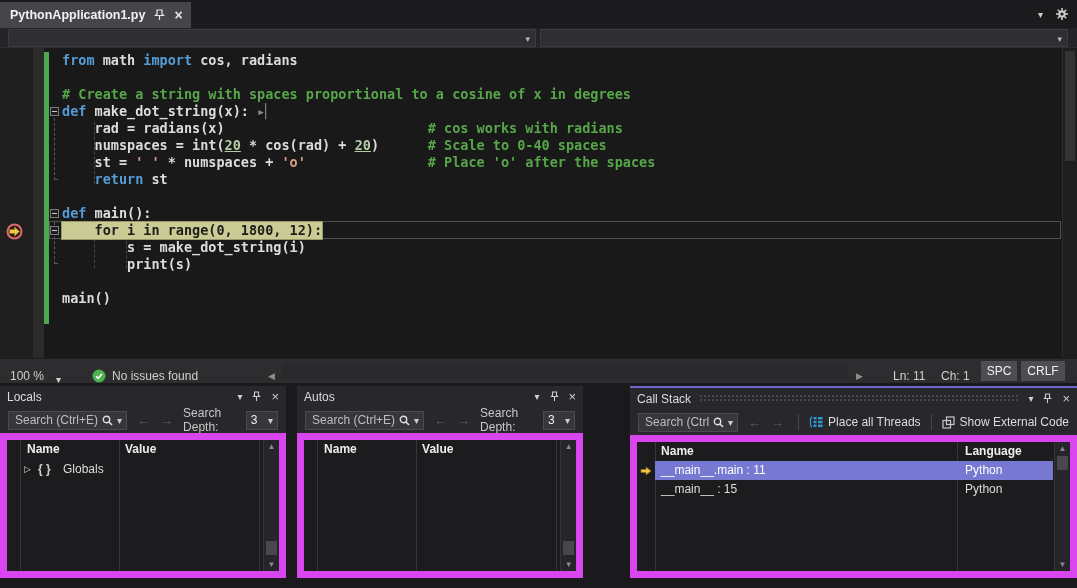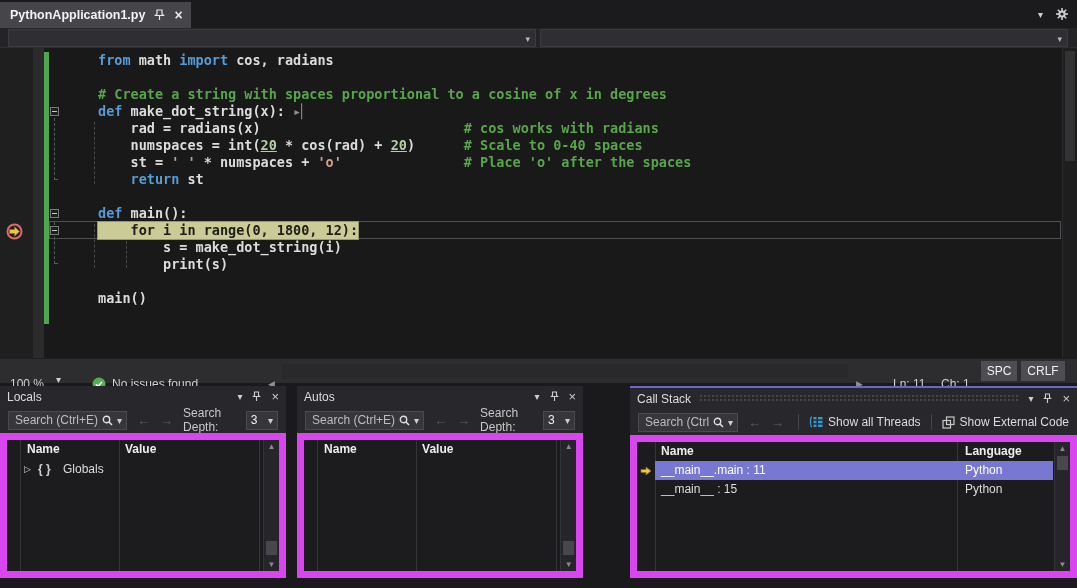--- a/index.html
+++ b/index.html
@@ -23,37 +23,37 @@
   .nav-dd.left { left:8px;  width:528px; }
   .nav-dd.right{ left:540px; width:528px; }
 
   
   .editor { position:absolute; left:0; top:48px; width:100%; height:310px; background:#191919; overflow:hidden; }
   .gutter  { position:absolute; left:0; top:0; width:33px; height:100%; background:#1F1F1F; }
   .gutter2 { position:absolute; left:33px; top:0; width:11px; height:100%; background:#2B2B2B; }
   .chgbar { position:absolute; left:44px; top:4px; width:5px; height:272px; background:var(--chg); }
   .code { position:absolute; left:62px; top:4px; z-index:2; font-family:"DejaVu Sans Mono", monospace;
           font-size:13.5px; font-weight:bold; line-height:17px; white-space:pre; color:#DCDCDC; }
-  .code-line { height:17px;margin-left:36px; }
+  .code-line { height:17px; }
   .tok-k { color:#569CD6; } .tok-p { color:#DCDCDC; } .tok-c { color:#57A64A; }
   .tok-n { color:#B5CEA8;text-decoration:underline; } .tok-s { color:#D69D85; } .tok-g { color:#8F8F8F; font-weight:normal; }
   .hl-box { display:inline-block; background:var(--hl); outline:1px solid #97976A; }
   .hl-box span { color:#20201A !important;text-align:right; }
   .curline { position:absolute; left:49px; right:16px; top:173px; height:18px; border:1px solid #505054; z-index:1; }
   .fold { position:absolute; left:50px; width:9px; height:9px; background:#1E1E1E; border:1px solid #7A7A7A; z-index:3; }
   .fold::after { content:""; position:absolute; left:1px; right:1px; top:3px; height:1px; background:#C8C8C8; }
   .guide { position:absolute; width:0; border-left:1px dashed #48484D; z-index:0; }
   .conn  { position:absolute; width:4px; border-left:1px dashed #5A5A5E; border-bottom:1px solid #5A5A5E; z-index:0; }
   .bp-icon { position:absolute; left:6px; top:175px; z-index:3; }
   .ed-scroll { position:absolute; right:0; top:0; width:15px; height:100%; background:#1E1E1F; border-left:1px solid #2B2B2D; }
   .ed-scroll .thumb { position:absolute; left:2px; right:2px; top:3px; height:110px; background:#333336; }
 
   
   .statusbar { position:absolute; left:0; top:358px; width:100%; height:25px; background:#2D2D30; border-top:1px solid #1E1E1E; color:#CFCFCF; font-size:12px; }
-  .statusbar .abs { position:absolute; top:12px; height:25px; display:flex; align-items:center; }
+  .statusbar .abs { position:absolute; top:4px; height:25px; display:flex; align-items:center; }
   .chip { background:#4D4D52; color:#F0F0F0; justify-content:center; top:2px !important; height:20px !important; }
   .sb-arrow { color:#8F8F8F; font-size:9px; }
   .htrack { position:absolute; left:282px; top:5px; width:566px; height:15px; background:#29292C; }
 
   
   .panels { position:absolute; left:0; top:386px; width:100%; height:192px; display:flex; gap:11px; }
   .panel { background:#28282C; position:relative; display:flex; flex-direction:column; }
   .panel.locals, .panel.autos { width:316px; }
   .panel.callstack { flex:1; border-top:2px solid var(--accent);margin-left:36px; }
   .p-title { height:21px; display:flex; align-items:center; padding:0 7px; color:#DCDCDC; font-size:12px; }
@@ -325,21 +325,21 @@
             <path d="M3 1 C1.5 1 1.5 3 1.5 6 C1.5 9 1.5 11 3 11" stroke="#2E9BD6" stroke-width="1.3" fill="none"></path>
             <g fill="#2E9BD6">
               <rect x="4.5" y="1" width="3" height="2.4"></rect>
                 <rect x="9" y="1" width="4.5" height="2.4"></rect>
               <rect x="4.5" y="4.8" width="3" height="2.4"></rect>
                 <rect x="9" y="4.8" width="4.5" height="2.4"></rect>
               <rect x="4.5" y="8.6" width="3" height="2.4"></rect>
                 <rect x="9" y="8.6" width="4.5" height="2.4"></rect>
             </g>
           </svg>
-          <span>Show all Threads</span>
+          <span>Place all Threads</span>
         </span>
         <span class="tsep"></span>
         <span class="tbtn">
           <svg width="13" height="13" viewBox="0 0 13 13">
             <rect x="4.5" y="1" width="7.5" height="7.5" fill="none" stroke="#C8C8C8" stroke-width="1.2"></rect>
             <rect x="1" y="4.5" width="7.5" height="7.5" fill="none" stroke="#C8C8C8" stroke-width="1.2"></rect>
           </svg>
           <span>Show External Code</span>
         </span>
       </div>

